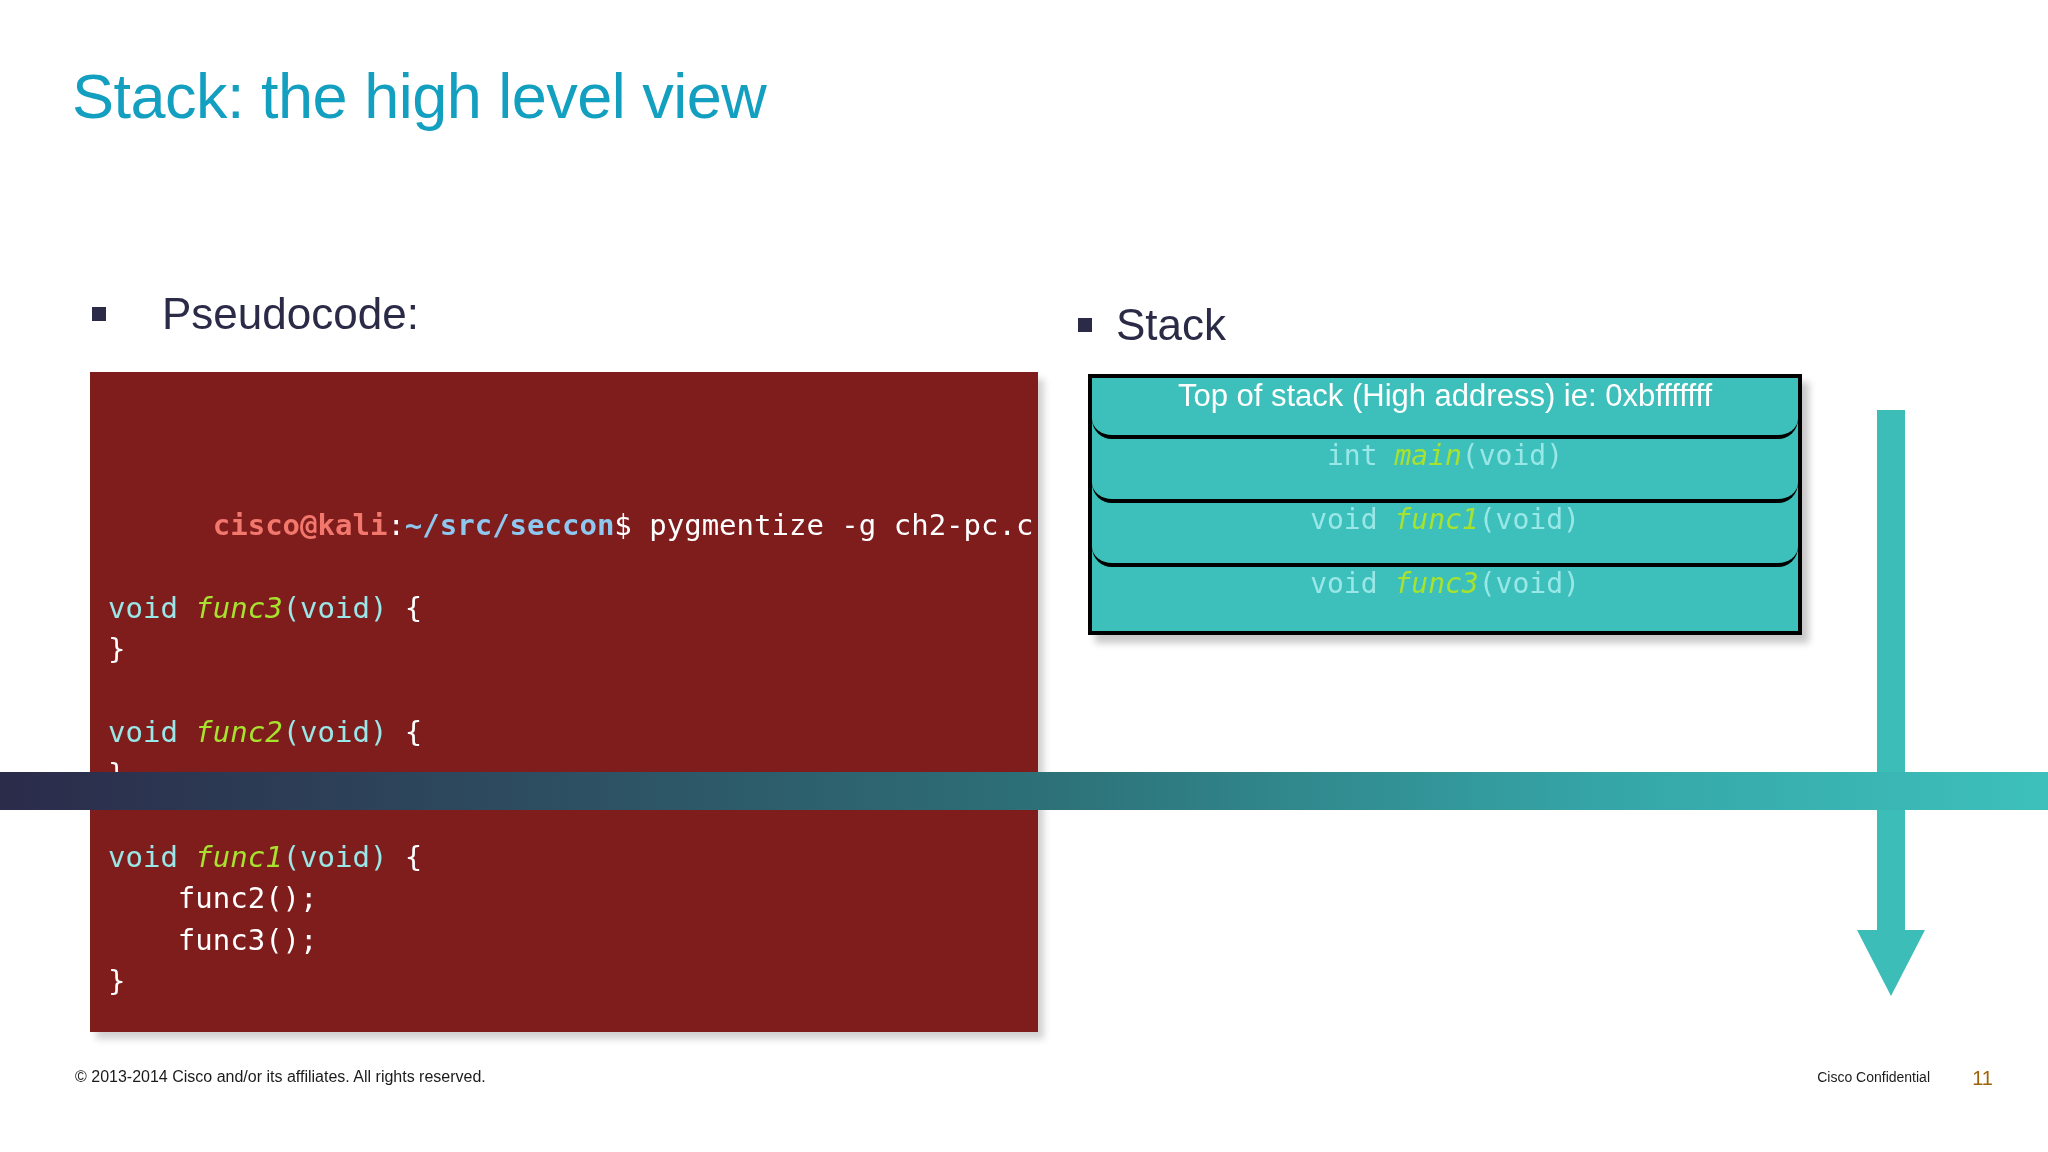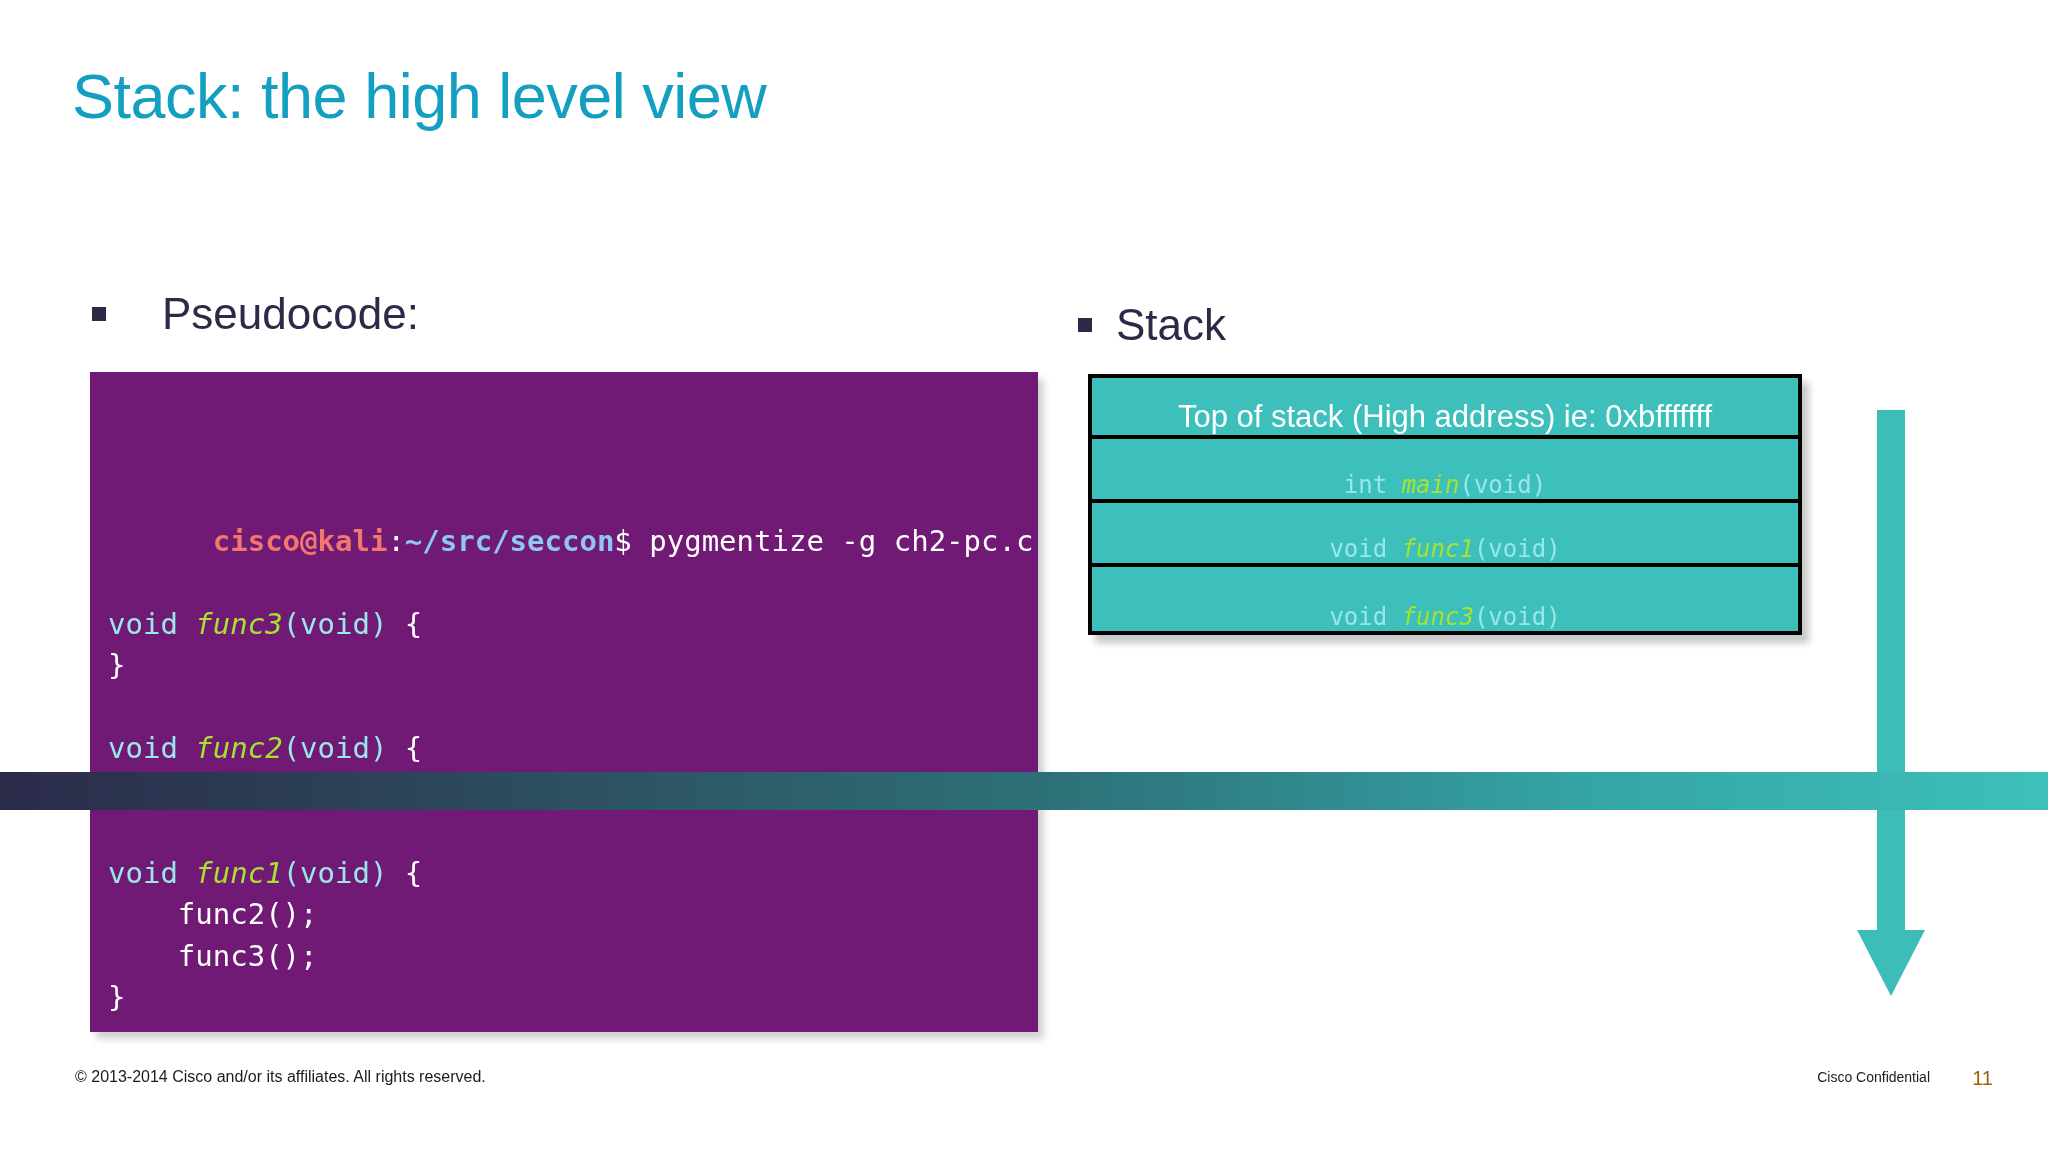--- a/index.html
+++ b/index.html
@@ -58,23 +58,23 @@
     white-space: nowrap;
   }
 
   
   .terminal {
     position: absolute;
     left: 90px;
     top: 372px;
     width: 948px;
     height: 660px;
-    background: #701a75;
+    background: #7f1d1d;
     box-shadow: 6px 7px 7px rgba(0,0,0,0.18);
-    padding: 24px 0 0 18px;
+    padding: 8px 0 0 18px;
     font-family: "DejaVu Sans Mono", monospace;
     font-size: 29px;
     line-height: 41.5px;
     color: #ffffff;
     overflow: hidden;
     white-space: pre;
   }
   .terminal .ln { display: block; height: 41.5px; }
   .tok-user   { color: #f2776d; font-weight: bold; }
   .tok-path   { color: #8ec8f0; font-weight: bold; }
@@ -88,37 +88,38 @@
     left: 1088px;
     top: 374px;
     width: 714px;
     border: 4px solid #000000;
     background: #3dc0bb;
     box-shadow: 7px 8px 7px rgba(0,0,0,0.22);
   }
   .stack-row {
     height: 62px;
     display: flex;
-    align-items: flex-end;
+    align-items: flex-start;
     justify-content: center;
     background: #3dc0bb;
     border-bottom: 4px solid #000000;
     font-size: 30px;
     color: #ffffff;
     white-space: pre;
+    border-radius: 20px;
   }
   .stack-row:last-child { border-bottom: none; }
   .stack-row.label-row {
     font-family: "Liberation Sans", sans-serif;
     font-size: 31px;
     height: 61px;
   }
   .stack-row.code-row {
     font-family: "DejaVu Sans Mono", monospace;
-    font-size: 24px;
+    font-size: 28px;
     height: 64px;
   }
 
   
   .down-arrow {
     position: absolute;
     left: 1855px;
     top: 410px;
     width: 72px;
     height: 600px;

